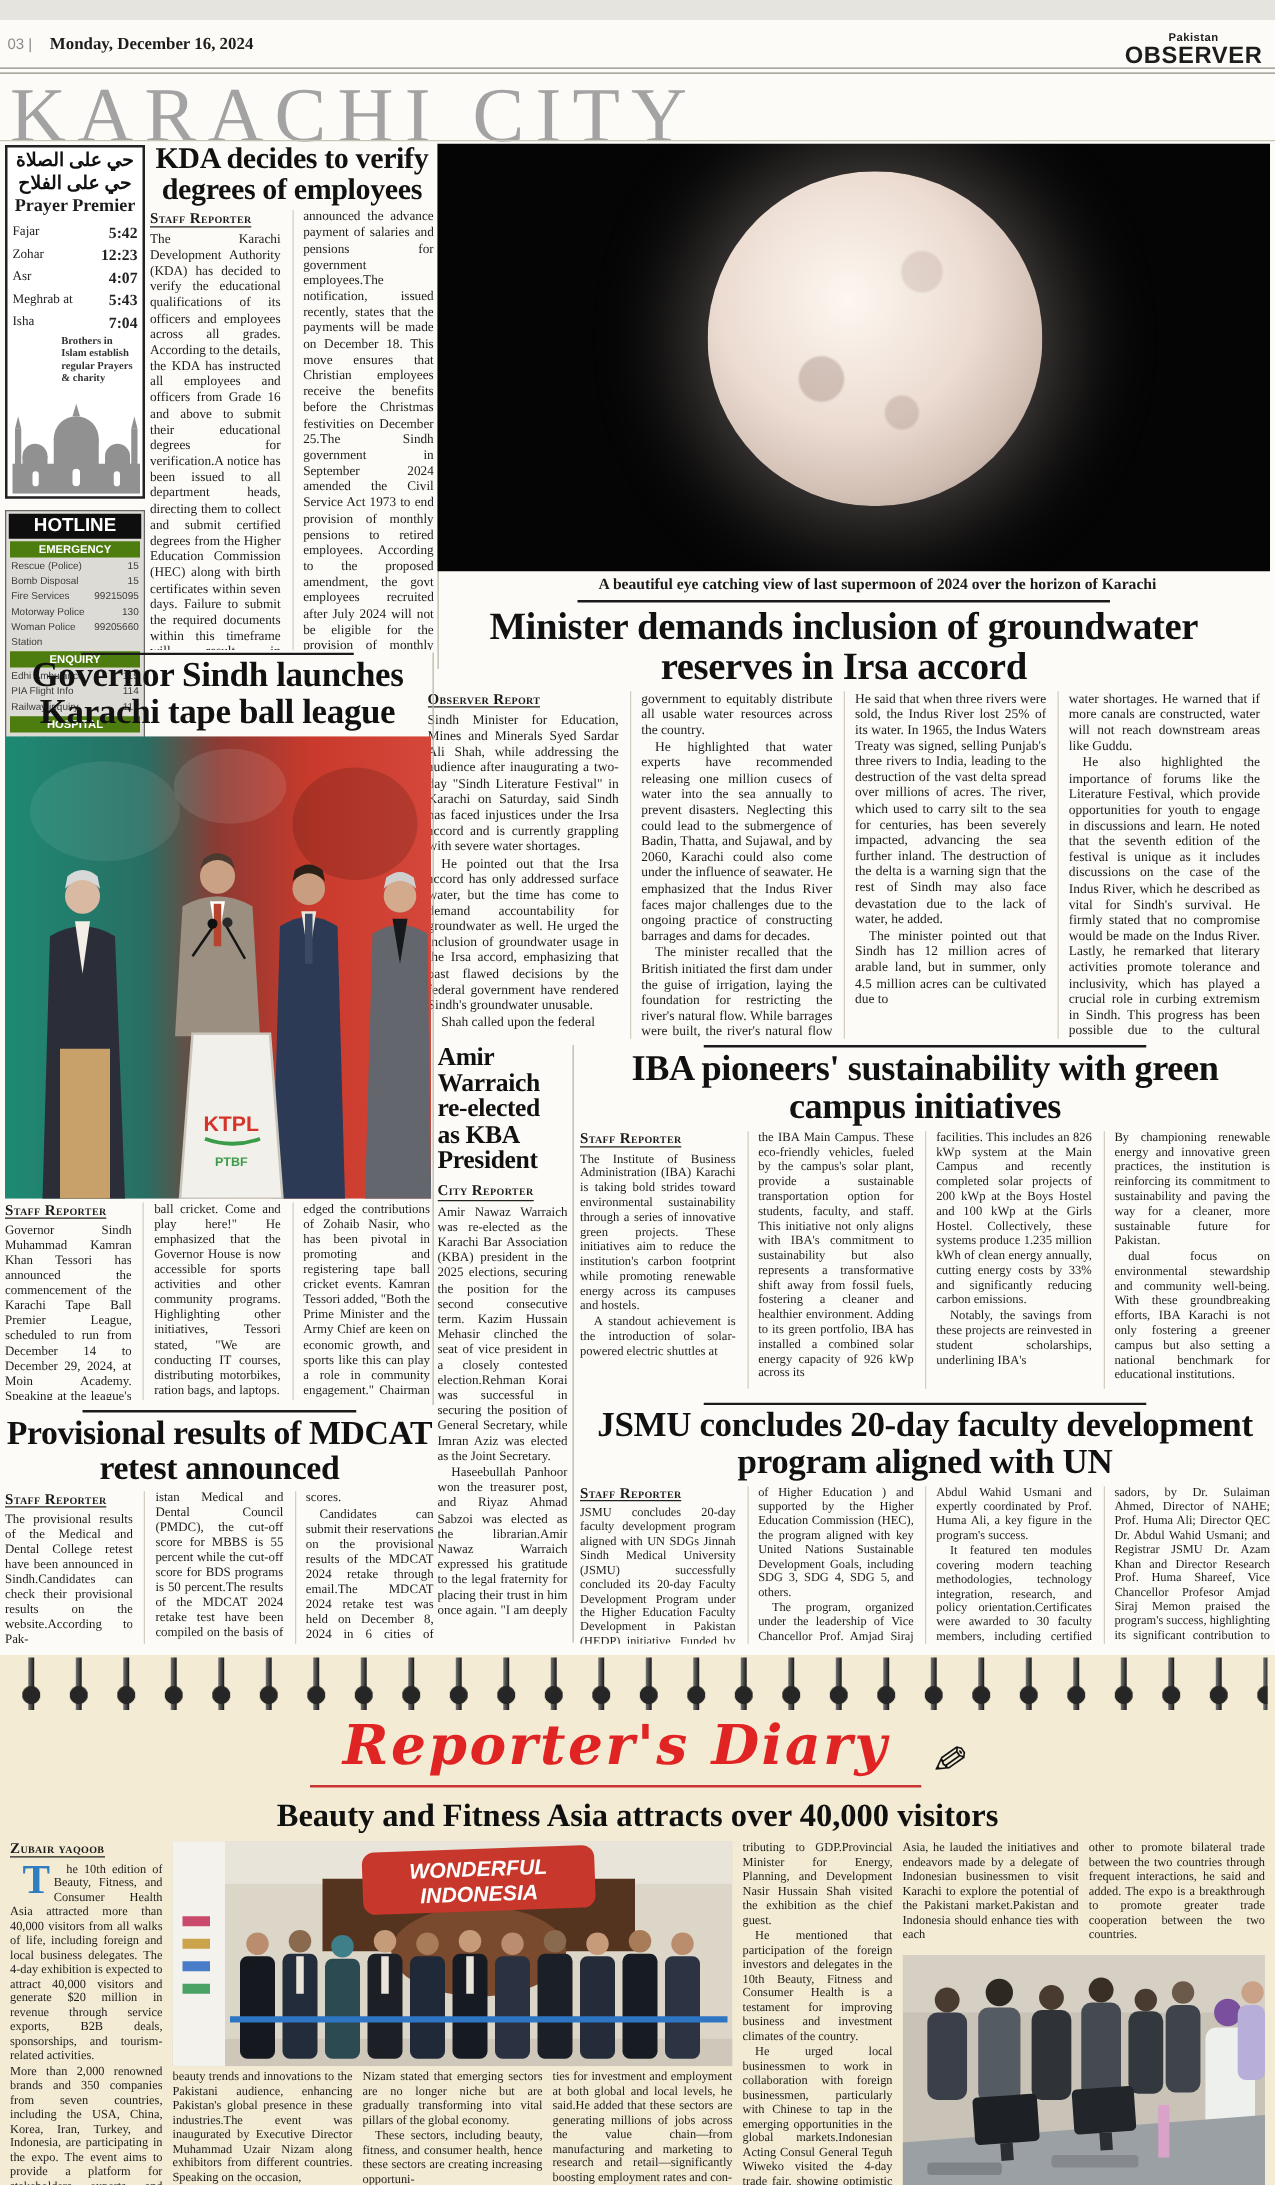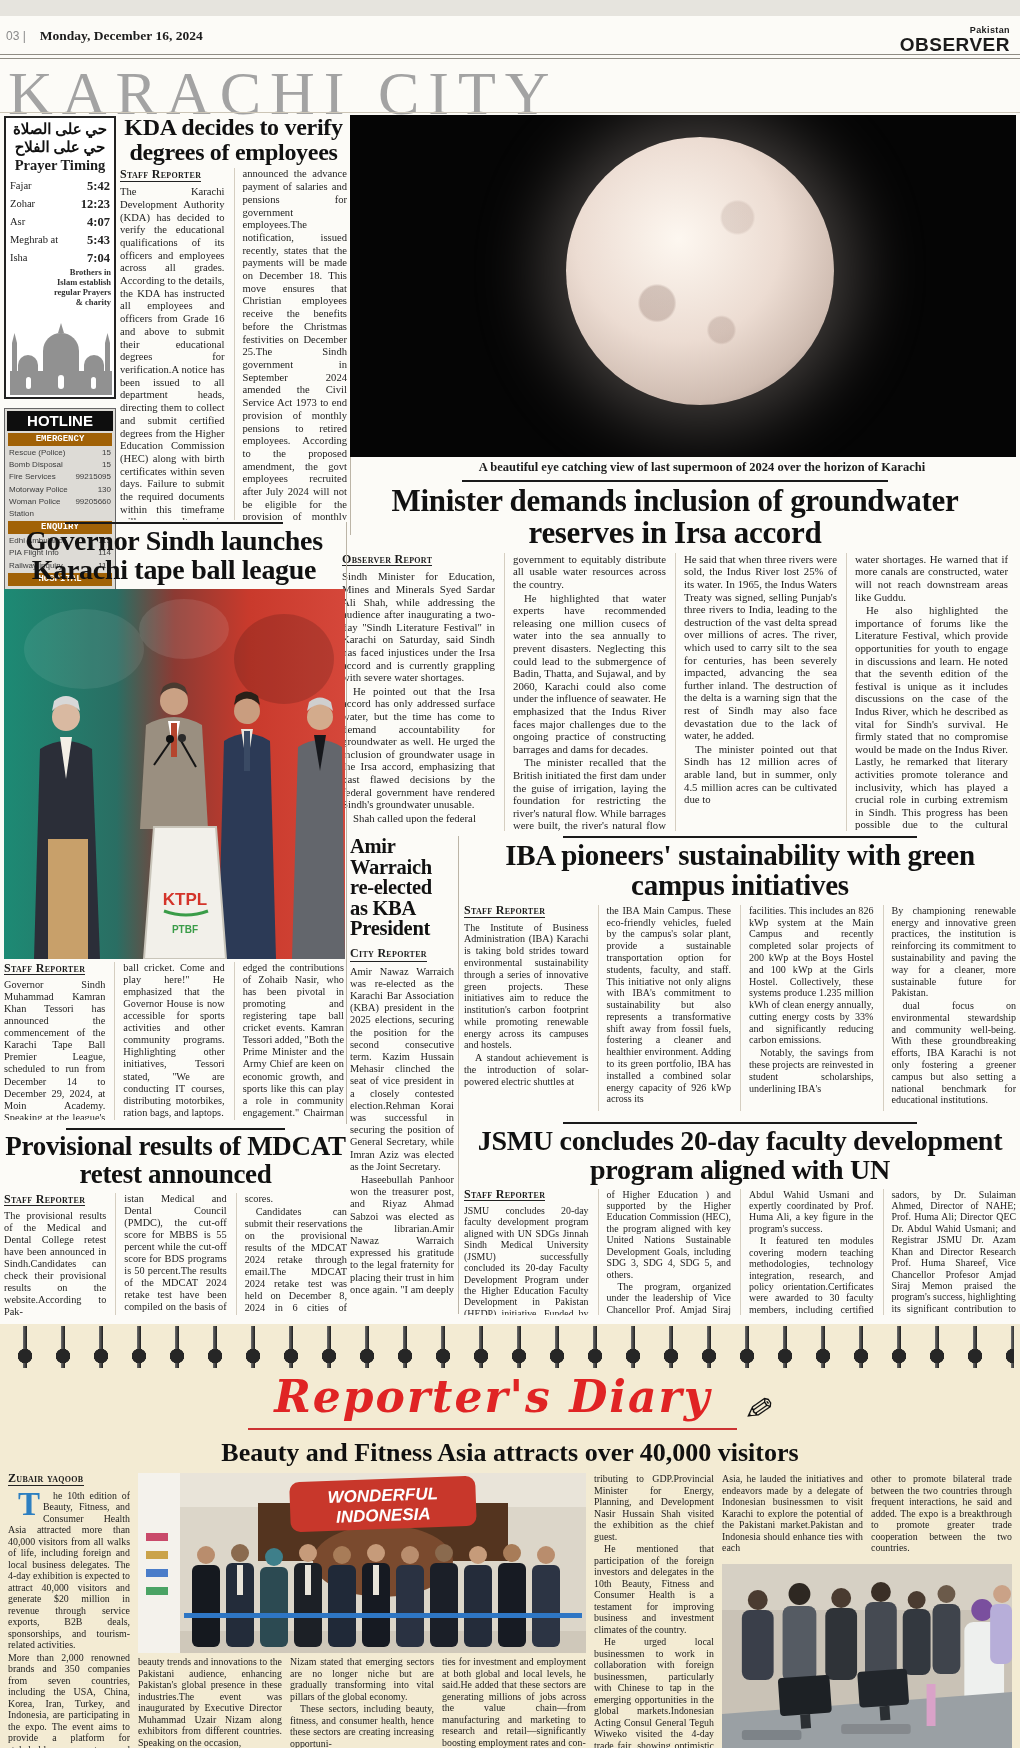--- a/index.html
+++ b/index.html
@@ -2,21 +2,21 @@
 <html><head>
 <meta charset="utf-8">
 <style>
   html,body{margin:0;padding:0;background:#e6e4de;}
   .page{position:relative;width:1020px;height:1748px;margin:16px auto;background:#fcfbf7;
         font-family:"Liberation Serif",serif;color:#1c1c1c;overflow:hidden;}
   
   .topbar{position:absolute;top:10px;left:6px;right:6px;height:26px;}
   .pgnum{color:#8a8a8a;font-size:12px;font-family:"Liberation Sans",sans-serif;}
   .date{font-weight:bold;font-size:13.5px;margin-left:10px;}
-  .brand{position:absolute;right:4px;top:0;text-align:right;font-family:"Liberation Sans",sans-serif;line-height:1;}
+  .brand{position:absolute;right:4px;top:0;text-align:center;font-family:"Liberation Sans",sans-serif;line-height:1;}
   .brand-top{font-size:9px;font-weight:bold;letter-spacing:.4px;}
   .brand-name{font-size:19px;font-weight:bold;letter-spacing:.5px;}
   .toprule{position:absolute;top:38px;left:0;right:0;height:3px;border-top:1px solid #8f8c84;border-bottom:1px solid #8f8c84;}
   .section-title{position:absolute;top:42px;left:8px;font-size:62px;letter-spacing:9px;color:#a3a3a3;font-weight:normal;}
   .underheadrule{position:absolute;top:96px;left:0;right:0;border-top:1px solid #ccc5b6;}
 
   
   .art{position:absolute;overflow:hidden;}
   .rule-top{border-top:2px solid #1a1a1a;width:64%;margin:0 auto 3px auto;}
   .hl{font-weight:bold;text-align:center;line-height:1.03;letter-spacing:-.3px;margin:0 0 4px 0;color:#111;}
@@ -29,29 +29,29 @@
   .ruled .col + .col{border-left:1px solid #d5cec0;padding-left:8px;}
   .coltext p{margin:0 0 1px 0;text-indent:11px;}
 
   
   .prayer{position:absolute;left:4px;top:100px;width:112px;height:283px;border:2px solid #222;
           background:#fff;box-sizing:border-box;padding:2px 3px;overflow:hidden;}
   .calli{text-align:center;font-size:15px;line-height:18px;color:#111;font-weight:bold;height:36px;overflow:hidden;}
   .prayer-title{font-weight:bold;text-align:center;font-size:14.5px;margin:1px 0 3px 0;}
   .prayer .krow{display:flex;justify-content:space-between;font-size:10.5px;line-height:18px;padding:0 1px;color:#222;}
   .prayer .krow span:last-child{font-weight:bold;font-size:12.5px;}
-  .prayer-note{font-size:8.5px;font-weight:bold;color:#333;text-align:right;width:62px;margin-left:auto;line-height:10px;}
+  .prayer-note{font-size:8.5px;font-weight:bold;color:#333;text-align:left;width:62px;margin-left:auto;line-height:10px;}
   .mosque{position:absolute;bottom:2px;left:2px;right:2px;height:86px;}
 
   
   .hotline{position:absolute;left:4px;top:392px;width:112px;height:193px;border:1px solid #666;
            background:#dddbd6;box-sizing:border-box;overflow:hidden;}
   .hot-title{background:#0e0e0e;color:#fff;text-align:center;font-family:"Liberation Sans",sans-serif;
              font-weight:bold;font-size:15px;line-height:20px;margin:2px;}
-  .hot-sec{background:#a16207;color:#fff;text-align:center;font-family:Liberation Mono, monospace;
+  .hot-sec{background:#4d7c0f;color:#fff;text-align:center;font-family:Liberation Sans, sans-serif;
            font-weight:bold;font-size:9px;line-height:13px;margin:1px 3px;}
   .hotline .krow{display:flex;justify-content:space-between;font-family:"Liberation Sans",sans-serif;
                  font-size:8px;line-height:12.2px;color:#3c3c3c;padding:0 4px;}
 
   
   #art-kda{left:120px;top:99px;width:227px;height:420px;border-right:1px solid #bcb5a7;padding-right:3px;}
   #art-kda .hl{font-size:24px;}
   #art-kda .col{font-size:10.6px;line-height:12.7px;}
 
   
@@ -137,21 +137,21 @@
       <div class="brand-top">Pakistan</div>
       <div class="brand-name">OBSERVER</div>
     </div>
   </div>
   <div class="toprule"></div>
   <div class="section-title">KARACHI CITY</div>
   <div class="underheadrule"></div>
 
   <div class="prayer">
     <div class="calli">حي على الصلاة حي على الفلاح</div>
-    <div class="prayer-title">Prayer Timing</div>
+    <div class="prayer-title">Prayer Premier</div>
     <div>
         <div class="krow">
           <span>Fajar</span>
           <span>5:42</span>
         </div>
         <div class="krow">
           <span>Zohar</span>
           <span>12:23</span>
         </div>
         <div class="krow">

